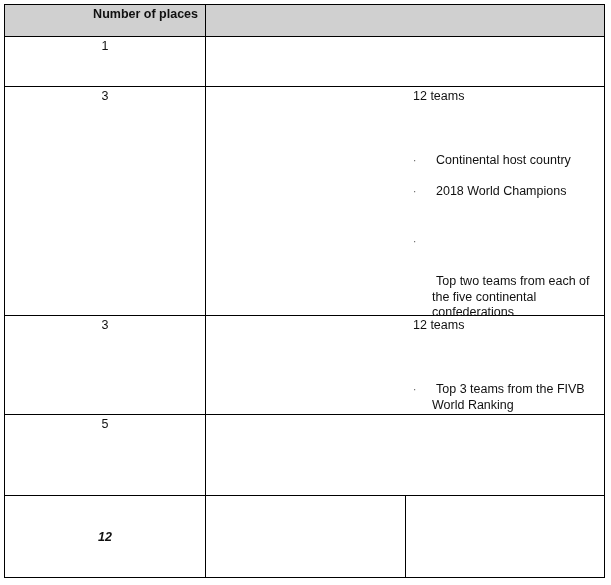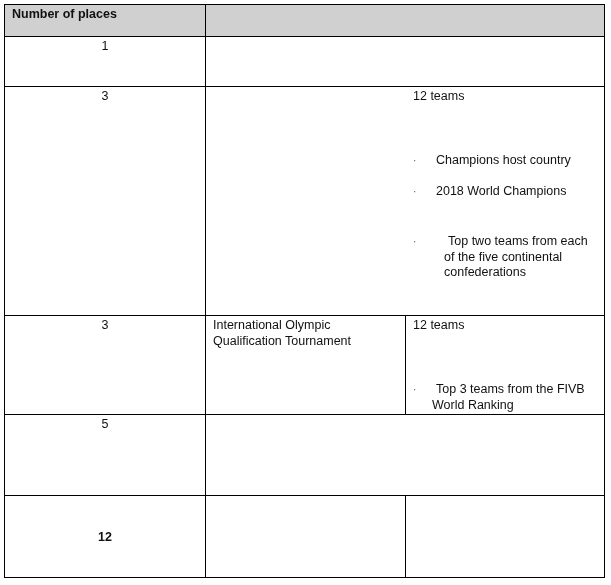--- a/index.html
+++ b/index.html
@@ -7,21 +7,21 @@
       font-family: "Liberation Sans", sans-serif; font-size: 12.5px; color: #111; }
     .tbl { position: absolute; left: 4px; top: 4px; width: 601px; height: 574px;
       border: 1.5px solid #000; box-sizing: border-box; }
     .row { position: absolute; left: 0; width: 100%; border-bottom: 1.5px solid #000; box-sizing: border-box; }
     .row.last { border-bottom: none; }
     .cell { position: absolute; top: 0; height: 100%; box-sizing: border-box; padding: 2px 7px; line-height: 15.5px; }
     .c1 { left: 0; width: 201px; border-right: 1.5px solid #000; text-align: center; }
     .c2 { left: 201px; width: 200px; border-right: 1.5px solid #000; }
     .c3 { left: 401px; width: 199px; }
     .hdr { background: #d0d0d0; font-weight: bold; }
-    .hdr .c1 { text-align: left; }
+    .hdr .c1 { text-align: right; }
     .bullet { position: absolute; left: 7px; font-size: 10px; color: #555; }
     .btext { position: absolute; left: 30px; right: 4px; }
     .bold { font-weight: bold; }
   </style>
 </head>
 <body>
 
 <div class="tbl">
   <div class="row hdr" style="top:0;height:32px;">
     <div class="cell c1">Number of places</div>
@@ -31,48 +31,47 @@
     <div class="cell c1">1</div>
     <div class="cell c3"></div>
   </div>
 
   <div class="row" style="top:82px;height:229px;">
     <div class="cell c1">3</div>
     <div class="cell c3">
       <div>12 teams</div>
       <div style="position:absolute;top:66px;left:0;right:0;">
         <span class="bullet">·</span>
-        <span class="btext">Champions host country</span>
+        <span class="btext">Continental host country</span>
       </div>
       <div style="position:absolute;top:97px;left:0;right:0;">
         <span class="bullet">·</span>
         <span class="btext">2018 World Champions</span>
       </div>
       <div style="position:absolute;top:147px;left:0;right:0;">
         <span class="bullet">·</span>
-        <span class="btext" style="left:38px;text-indent:4px;">Top two teams from each of the five continental confederations</span>
+        <span class="btext" style="left:26px;text-indent:4px;margin-top:40px;">Top two teams from each of the five continental confederations</span>
       </div>
     </div>
   </div>
 
   <div class="row" style="top:311px;height:99px;">
     <div class="cell c1">3</div>
-    <div class="cell c2">International Olympic Qualification Tournament</div>
     <div class="cell c3">
       <div>12 teams</div>
       <div style="position:absolute;top:66px;left:0;right:0;">
         <span class="bullet">·</span>
         <span class="btext" style="left:26px;text-indent:4px;">Top 3 teams from the FIVB World Ranking</span>
       </div>
     </div>
   </div>
 
   <div class="row" style="top:410px;height:81px;">
     <div class="cell c1">5</div>
     <div class="cell c3"></div>
   </div>
 
   <div class="row last" style="top:491px;height:81px;">
-    <div class="cell c1 bold" style="padding-top:34px;">12</div>
+    <div class="cell c1 bold" style="padding-top:34px;font-style:italic;">12</div>
     <div class="cell c2"></div>
     <div class="cell c3"></div>
   </div>
 </div>
 
 </body></html>

